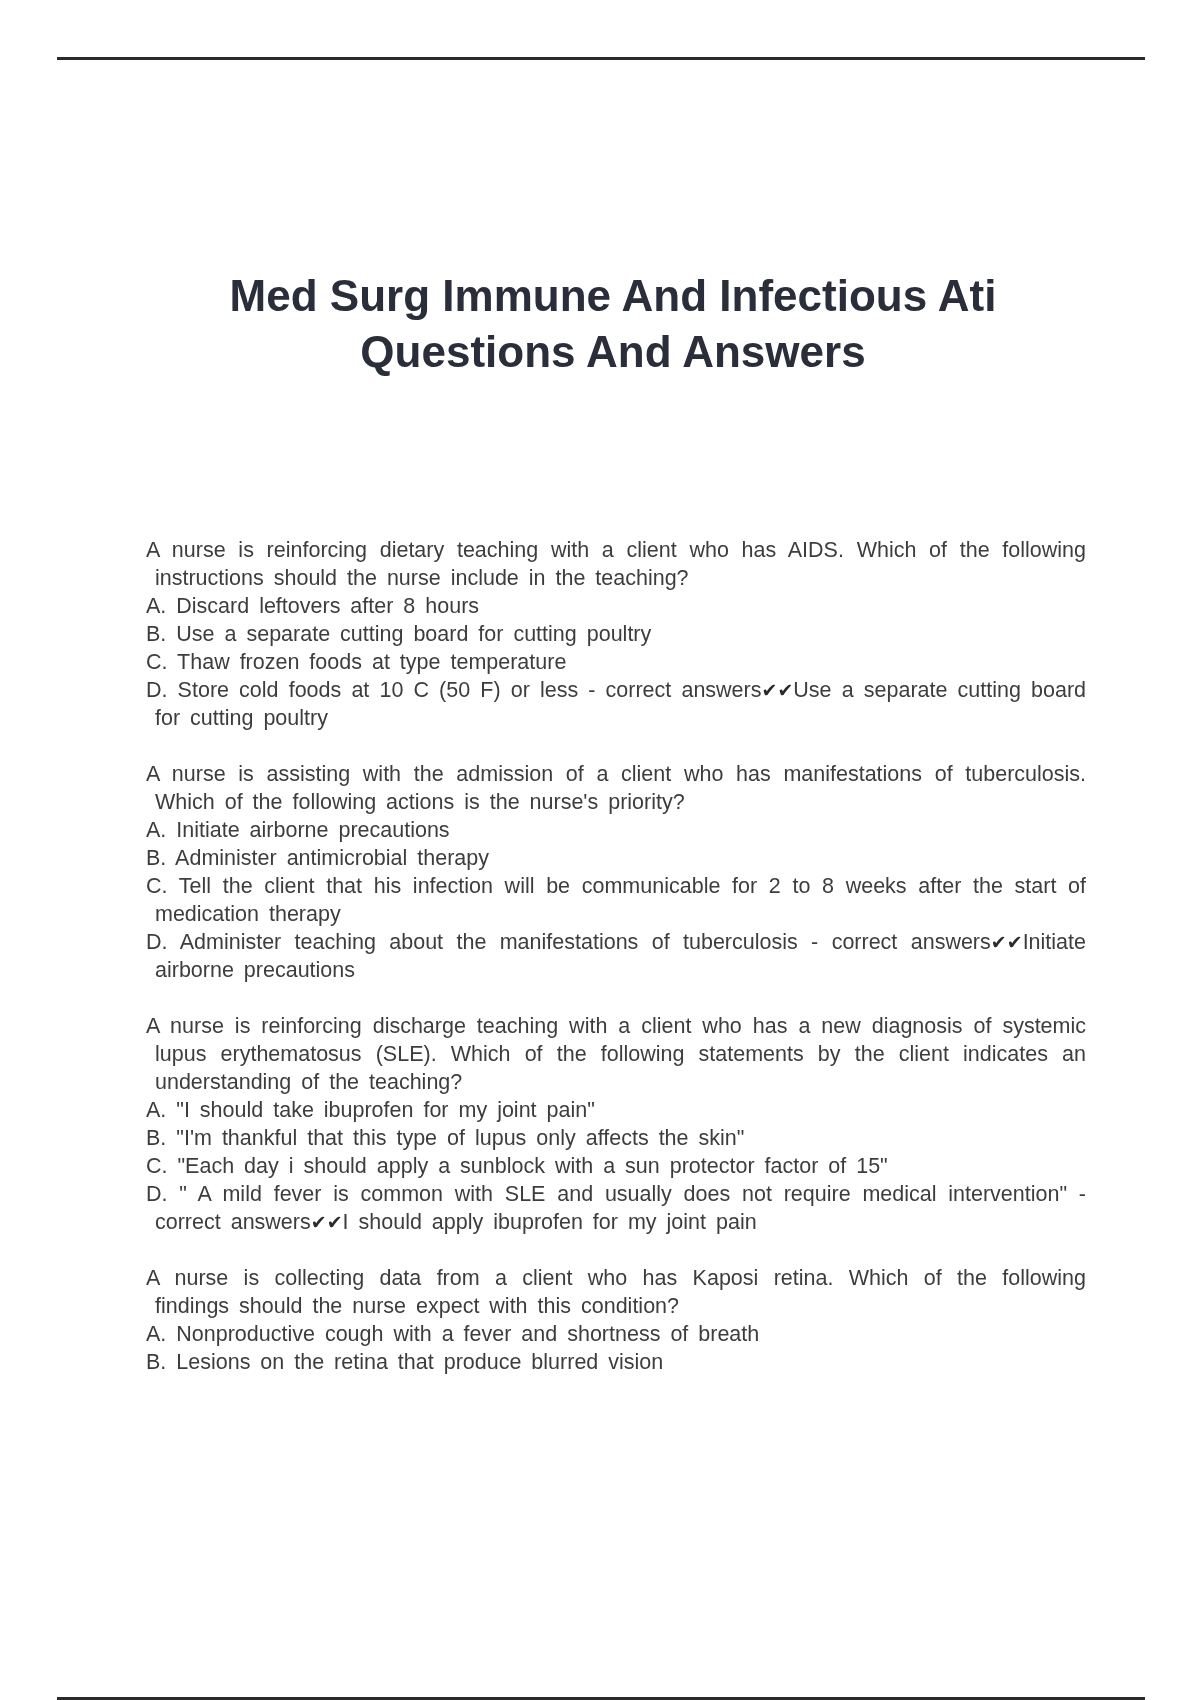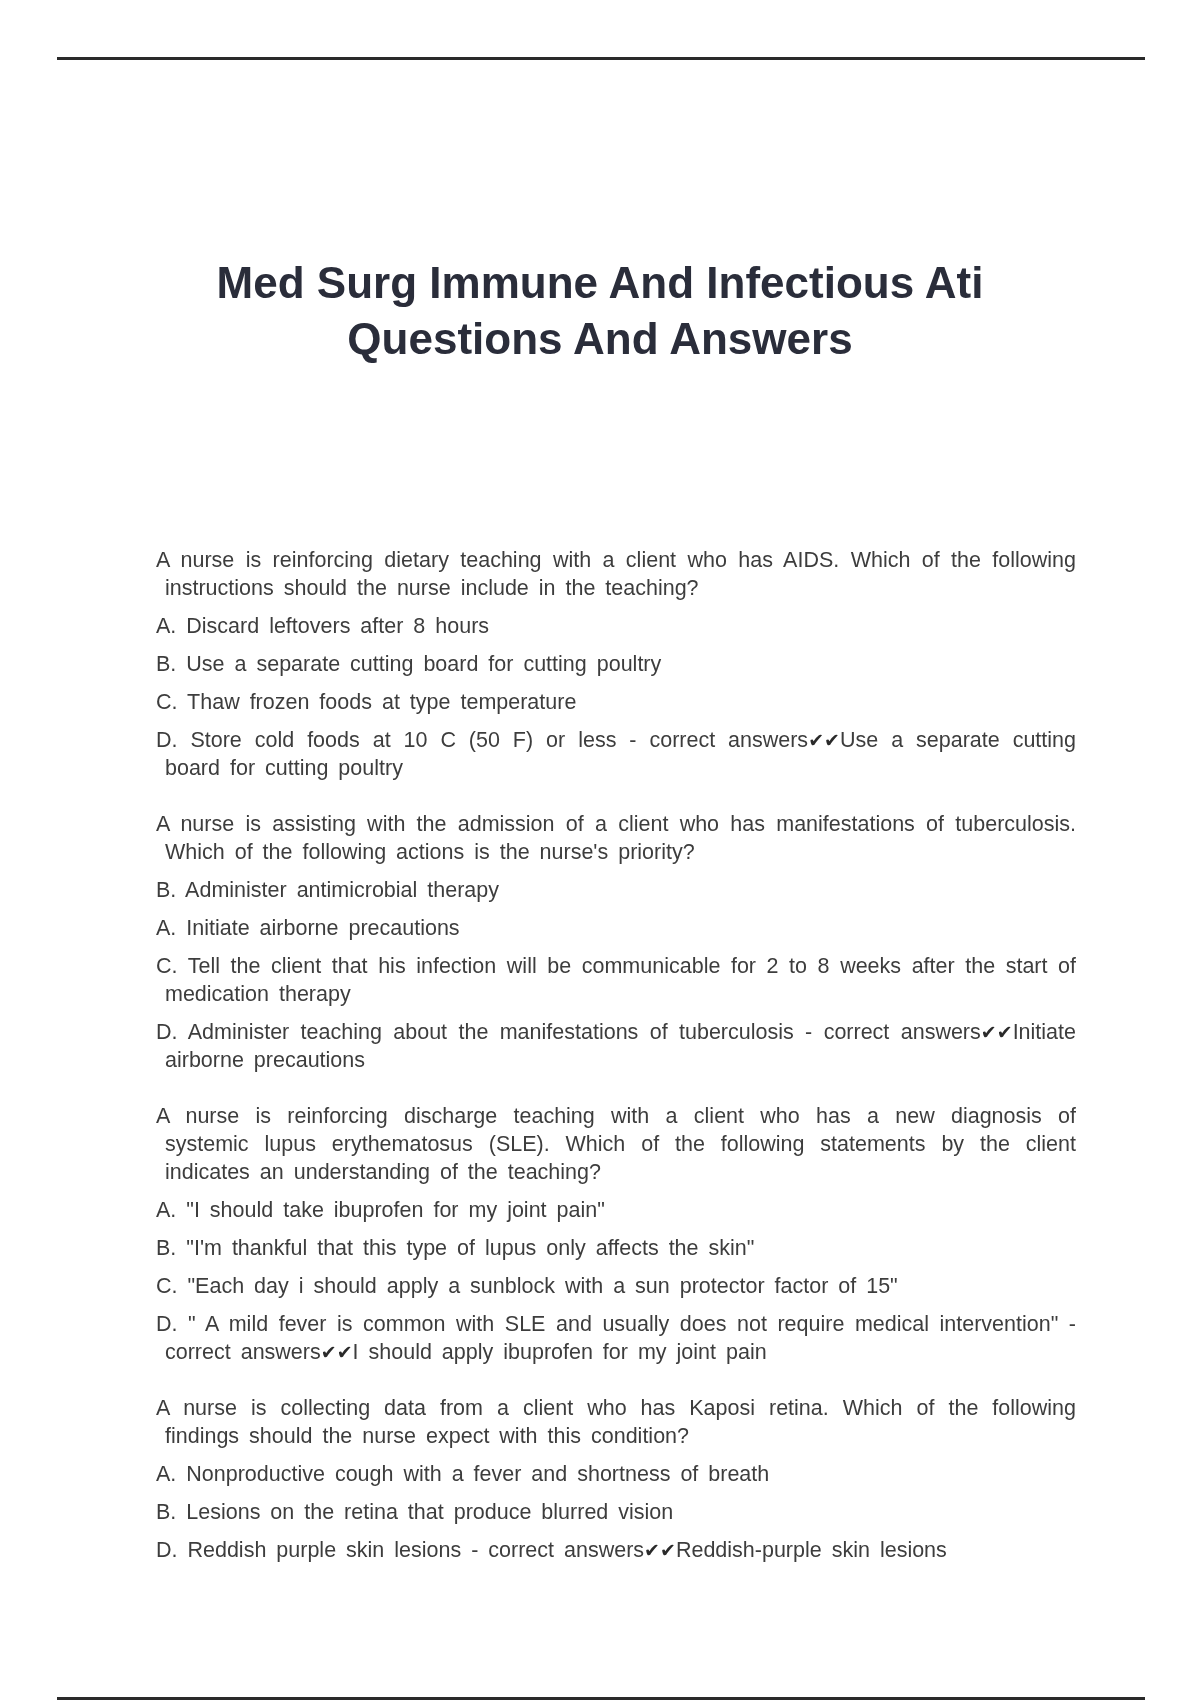--- a/index.html
+++ b/index.html
@@ -29,38 +29,38 @@
       position: absolute;
       top: 255px;
       left: 150px;
       width: 900px;
       text-align: center;
       font-family: "Liberation Sans", sans-serif;
       font-weight: bold;
       font-size: 44px;
       line-height: 56px;
       color: #2a2d3a;
-      margin: 0;
+      margin: 13px;
     }
 
     .content {
       position: absolute;
       top: 536px;
       left: 146px;
       width: 940px;
       font-size: 21.5px;
       line-height: 28px;
       color: #3d3d3d;
       word-spacing: 4px;
     }
     .qa {
       margin: 0 0 28px 0;
     }
     .question, .option {
-      margin: 10px;
+      margin: 0;
       padding-left: 9px;
       text-indent: -9px;
       text-align: justify;
       text-align-last: left;
     }
     .check {
       font-family: "DejaVu Sans", sans-serif;
       font-size: 19px;
       color: #2a2a2a;
     }
@@ -77,36 +77,35 @@
   <div class="qa">
     <p class="question">A nurse is reinforcing dietary teaching with a client who has AIDS. Which of the following instructions should the nurse include in the teaching?</p>
     <p class="option">A. Discard leftovers after 8 hours</p>
     <p class="option">B. Use a separate cutting board for cutting poultry</p>
     <p class="option">C. Thaw frozen foods at type temperature</p>
     <p class="option"><span>D. Store cold foods at 10 C (50 F) or less</span><span> - correct answers</span><span class="check">✔✔</span><span>Use a separate cutting board for cutting poultry</span></p>
   </div>
 
   <div class="qa">
     <p class="question">A nurse is assisting with the admission of a client who has manifestations of tuberculosis. Which of the following actions is the nurse's priority?</p>
+    <p class="option">A. Initiate airborne precautions</p>
     <p class="option">B. Administer antimicrobial therapy</p>
-    <p class="option">A. Initiate airborne precautions</p>
     <p class="option">C. Tell the client that his infection will be communicable for 2 to 8 weeks after the start of medication therapy</p>
     <p class="option"><span>D. Administer teaching about the manifestations of tuberculosis</span><span> - correct answers</span><span class="check">✔✔</span><span>Initiate airborne precautions</span></p>
   </div>
 
   <div class="qa">
     <p class="question">A nurse is reinforcing discharge teaching with a client who has a new diagnosis of systemic lupus erythematosus (SLE). Which of the following statements by the client indicates an understanding of the teaching?</p>
     <p class="option">A. "I should take ibuprofen for my joint pain"</p>
     <p class="option">B. "I'm thankful that this type of lupus only affects the skin"</p>
     <p class="option">C. "Each day i should apply a sunblock with a sun protector factor of 15"</p>
     <p class="option"><span>D. " A mild fever is common with SLE and usually does not require medical intervention"</span><span> - correct answers</span><span class="check">✔✔</span><span>I should apply ibuprofen for my joint pain</span></p>
   </div>
 
   <div class="qa">
     <p class="question">A nurse is collecting data from a client who has Kaposi retina. Which of the following findings should the nurse expect with this condition?</p>
     <p class="option">A. Nonproductive cough with a fever and shortness of breath</p>
     <p class="option">B. Lesions on the retina that produce blurred vision</p>
-    <p class="option"><span>D. Reddish purple skin lesions</span><span> - correct answers</span><span class="check">✔✔</span><span>Reddish-purple skin lesions</span></p>
   </div>
 
 </div>
 
 <div class="rule rule-bottom"></div>
 
 </body></html>

